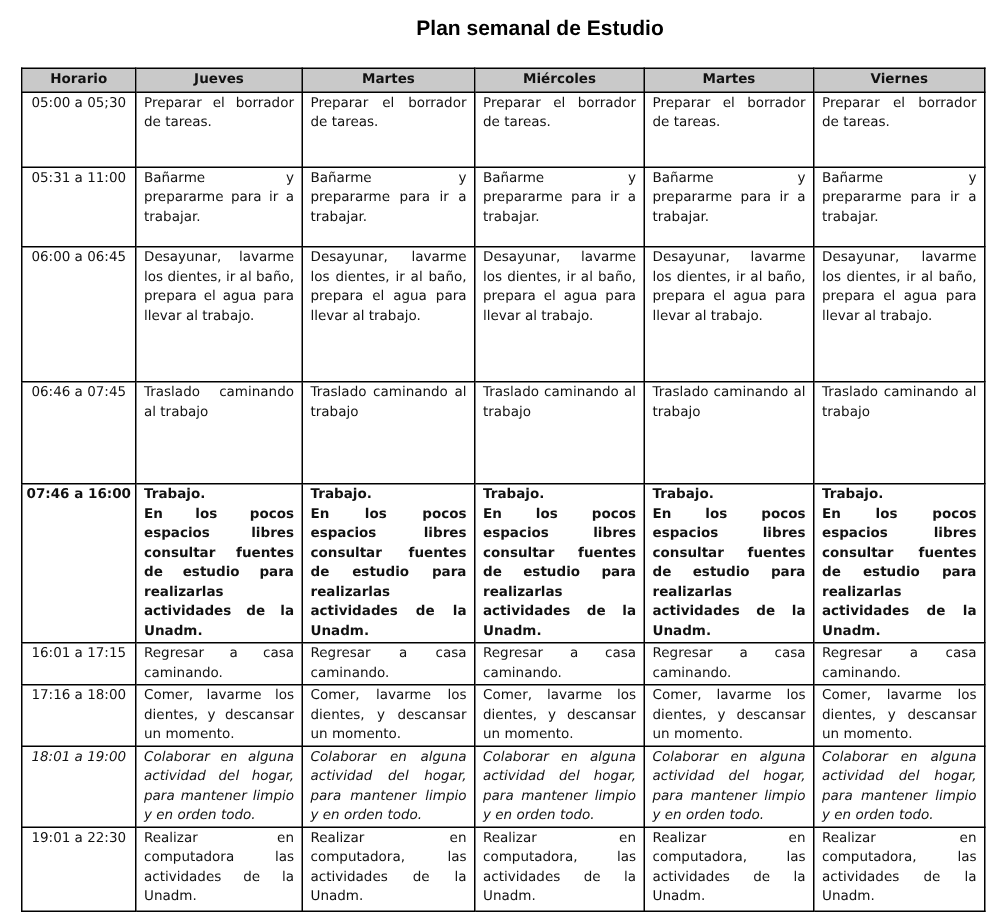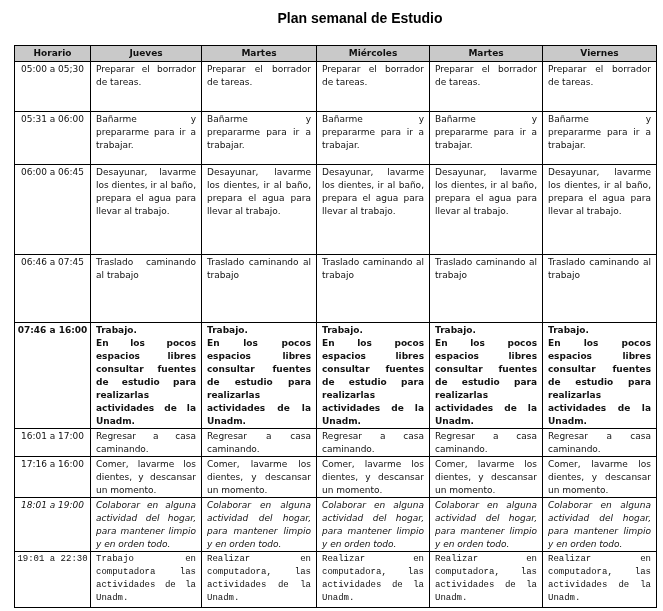--- a/index.html
+++ b/index.html
@@ -60,21 +60,21 @@
           <span class="cell-text">Preparar el borrador de tareas.</span>
         </td>
         <td class="act">
           <span class="cell-text">Preparar el borrador de tareas.</span>
         </td>
         <td class="act">
           <span class="cell-text">Preparar el borrador de tareas.</span>
         </td>
       </tr>
       <tr style="height: 53px;">
-        <td class="time">05:31 a 06:00</td>
+        <td class="time">05:31 a 11:00</td>
         <td class="act">
           <span class="cell-text">Bañarme y prepararme para ir a trabajar.</span>
         </td>
         <td class="act">
           <span class="cell-text">Bañarme y prepararme para ir a trabajar.</span>
         </td>
         <td class="act">
           <span class="cell-text">Bañarme y prepararme para ir a trabajar.</span>
         </td>
         <td class="act">
@@ -137,39 +137,39 @@
         <td class="act">
           <span class="cell-text">Trabajo.
 En los pocos espacios libres consultar fuentes de estudio para realizarlas actividades de la Unadm.</span>
         </td>
         <td class="act">
           <span class="cell-text">Trabajo.
 En los pocos espacios libres consultar fuentes de estudio para realizarlas actividades de la Unadm.</span>
         </td>
       </tr>
       <tr style="height: 28px;">
-        <td class="time">16:01 a 17:00</td>
+        <td class="time">16:01 a 17:15</td>
         <td class="act">
           <span class="cell-text">Regresar a casa caminando.</span>
         </td>
         <td class="act">
           <span class="cell-text">Regresar a casa caminando.</span>
         </td>
         <td class="act">
           <span class="cell-text">Regresar a casa caminando.</span>
         </td>
         <td class="act">
           <span class="cell-text">Regresar a casa caminando.</span>
         </td>
         <td class="act">
           <span class="cell-text">Regresar a casa caminando.</span>
         </td>
       </tr>
       <tr style="height: 39px;">
-        <td class="time">17:16 a 16:00</td>
+        <td class="time">17:16 a 18:00</td>
         <td class="act">
           <span class="cell-text">Comer, lavarme los dientes, y descansar un momento.</span>
         </td>
         <td class="act">
           <span class="cell-text">Comer, lavarme los dientes, y descansar un momento.</span>
         </td>
         <td class="act">
           <span class="cell-text">Comer, lavarme los dientes, y descansar un momento.</span>
         </td>
         <td class="act">
@@ -190,24 +190,24 @@
         <td class="act">
           <span class="cell-text">Colaborar en alguna actividad del hogar, para mantener limpio y en orden todo.</span>
         </td>
         <td class="act">
           <span class="cell-text">Colaborar en alguna actividad del hogar, para mantener limpio y en orden todo.</span>
         </td>
         <td class="act">
           <span class="cell-text">Colaborar en alguna actividad del hogar, para mantener limpio y en orden todo.</span>
         </td>
       </tr>
-      <tr style="height: 56px; font-family: Liberation Mono, monospace;">
+      <tr style="height: 56px;">
         <td class="time">19:01 a 22:30</td>
         <td class="act">
-          <span class="cell-text">Trabajo en computadora las actividades de la Unadm.</span>
+          <span class="cell-text">Realizar en computadora las actividades de la Unadm.</span>
         </td>
         <td class="act">
           <span class="cell-text">Realizar en computadora, las actividades de la Unadm.</span>
         </td>
         <td class="act">
           <span class="cell-text">Realizar en computadora, las actividades de la Unadm.</span>
         </td>
         <td class="act">
           <span class="cell-text">Realizar en computadora, las actividades de la Unadm.</span>
         </td>

